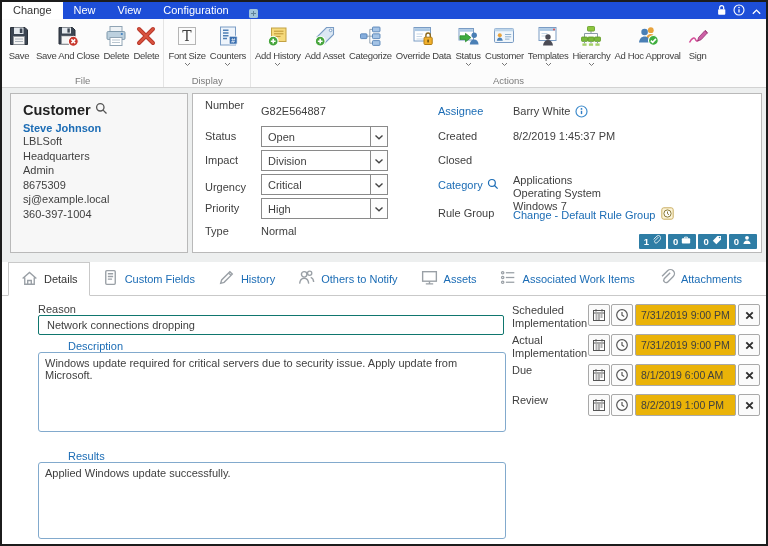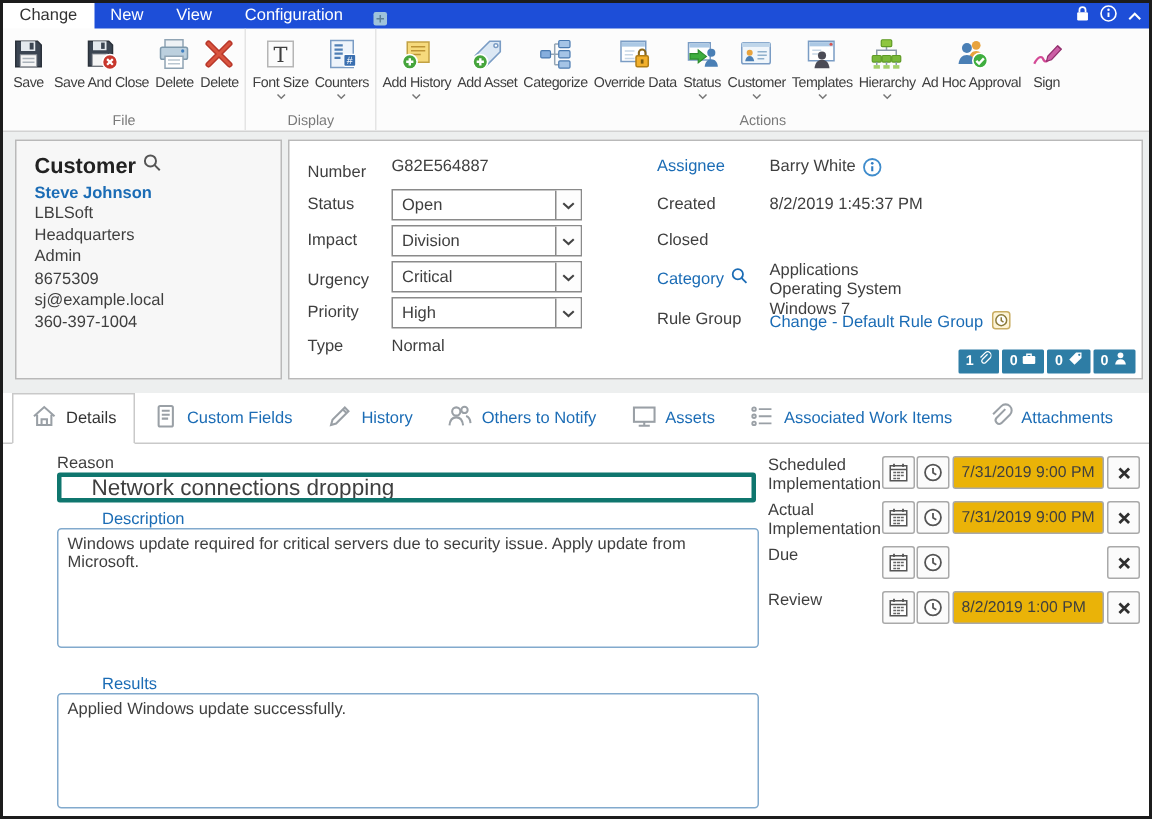--- a/index.html
+++ b/index.html
@@ -41,21 +41,21 @@
 
   
   .tabstrip{ position:absolute; left:0; right:0; top:260px; height:34px; background:#fff; border-bottom:1px solid #c9c9c9; display:flex; align-items:stretch; padding-left:6px; }
   .tab{ display:flex; align-items:center; gap:5px; padding:0 11px; font-size:11px; color:#1b6cb5; cursor:pointer; white-space:nowrap; }
   .tab.active{ border:1px solid #c9c9c9; border-bottom:1px solid #fff; margin-bottom:-1px; color:#333; background:#fff; }
 
   
   .content{ position:absolute; left:0; right:0; top:294px; bottom:0; background:#fff; }
   .fieldlabel{ position:absolute; font-size:11px; color:#3f3f3f; }
   .fieldlabel.blue{ color:#1b6cb5;padding-left:30px; }
-  .textinput{ position:absolute; border:3px solid #0f766e; border-radius:2px; font-family:"Liberation Sans",sans-serif; font-size:15px; color:#3f3f3f; padding:0 20px; background:#fff; }
+  .textinput{ position:absolute; border:1px solid #0f766e; border-radius:2px; font-family:"Liberation Sans",sans-serif; font-size:11px; color:#3f3f3f; padding:0 8px; background:#fff; }
   .textarea{ position:absolute; border:1px solid #82aacd; border-radius:3px; font-family:"Liberation Sans",sans-serif; font-size:11px; color:#3f3f3f; padding:4px 6px; resize:none; background:#fff; overflow:hidden; }
   .datelabel{ position:absolute; width:76px; font-size:11px; color:#3f3f3f; line-height:12.5px; }
   .sqbtn{ position:absolute; width:22px; height:22px; border:1px solid #a9a9a9; background:#fbfbfb; border-radius:2px; display:flex; align-items:center; justify-content:center; cursor:pointer; }
   .dateinput{ position:absolute; width:101px; height:22px; border:1px solid #a9a9a9; border-radius:2px; font-size:10.5px; color:#3f3f3f; padding:0 5px; font-family:"Liberation Sans",sans-serif; background:#eab308; }
 </style>
 </head>
 <body>
 
 <div class="window">
 
@@ -344,21 +344,21 @@
     <div class="cp-name">Steve Johnson</div>
     <div class="cp-line">LBLSoft</div>
     <div class="cp-line">Headquarters</div>
     <div class="cp-line">Admin</div>
     <div class="cp-line">8675309</div>
     <div class="cp-line">sj@example.local</div>
     <div class="cp-line">360-397-1004</div>
   </div>
 
   <div class="fields-panel">
-    <span class="lbl" style="left:12px; top:15px;">Number</span>
+    <span class="lbl" style="left:12px; top:5px;">Number</span>
     <span class="val" style="left:68px; top:11px;">G82E564887</span>
 
     <span class="lbl" style="left:12px; top:36px;">Status</span>
     <div class="select" style="left:68px; top:32px;">
       <span class="select-value">Open</span>
       <span class="select-arrow">
           <svg width="10" height="8" viewBox="0 0 10 8">
             <path d="M1.5 2.5l3.5 3.2 3.5-3.2" stroke="#444" stroke-width="1.4" fill="none"></path>
           </svg>
         </span>
@@ -584,20 +584,21 @@
           <path d="M4 1.2v2.2M10 1.2v2.2" stroke="#555" stroke-width="1.2"></path>
           <path d="M3.5 7h2M6 7h2M8.5 7h2M3.5 9h2M6 9h2M8.5 9h2M3.5 11h2M6 11h2" stroke="#666"></path>
         </svg>
       </span>
     <span class="sqbtn" style="left:609px; top:68px;">
         <svg width="14" height="14" viewBox="0 0 14 14">
           <circle cx="7" cy="7" r="5.3" fill="#fff" stroke="#555" stroke-width="1.2"></circle>
           <path d="M7 4v3.2l2.2 1.3" stroke="#555" fill="none" stroke-width="1.2"></path>
         </svg>
       </span>
+    <input class="dateinput" style="left: 633px; top: 68px;" value="8/1/2019 6:00 AM">
     <span class="sqbtn" style="left:736px; top:68px;">
         <svg width="11" height="11" viewBox="0 0 12 12">
           <path d="M2.5 2.5l7 7M9.5 2.5l-7 7" stroke="#2f2f2f" stroke-width="2"></path>
         </svg>
       </span>
 
     <span class="datelabel" style="left:510px; top:98px;">Review</span>
     <span class="sqbtn" style="left:586px; top:98px;">
         <svg width="14" height="14" viewBox="0 0 14 14">
           <rect x="1.5" y="2.5" width="11" height="10" fill="#fff" stroke="#555"></rect>

